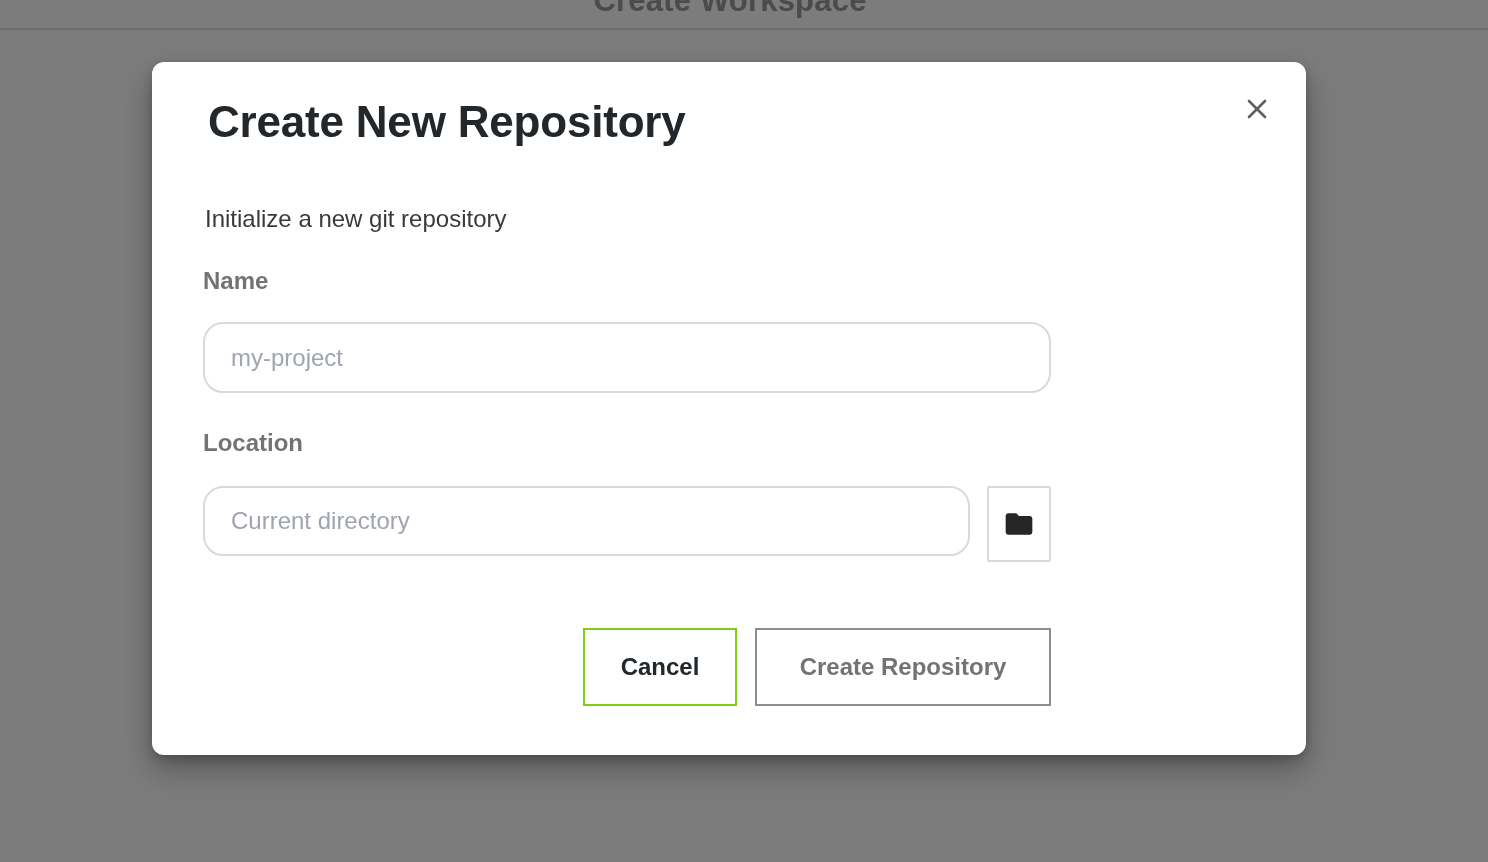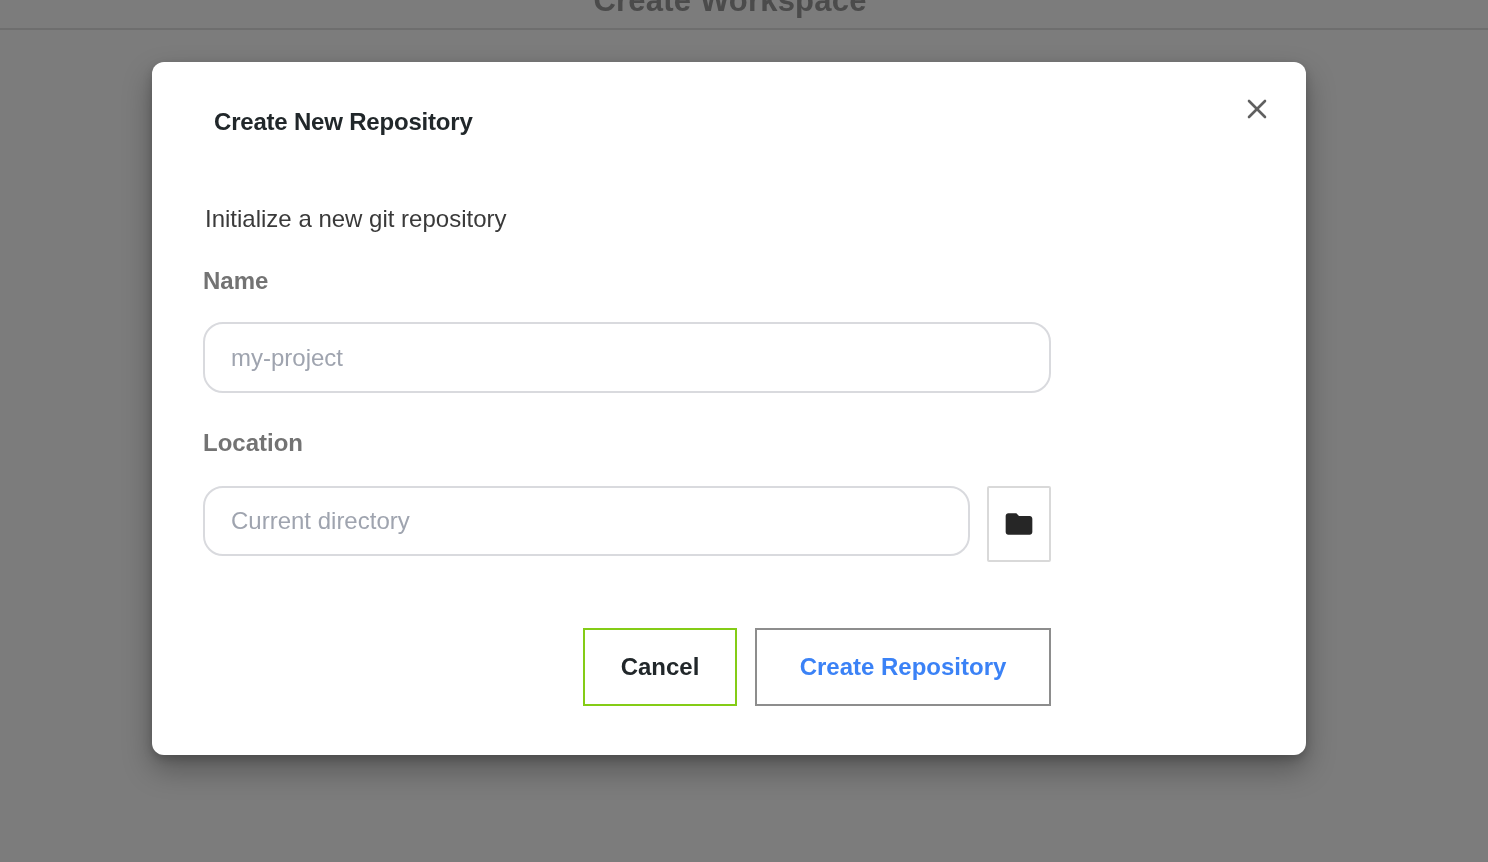--- a/index.html
+++ b/index.html
@@ -47,22 +47,22 @@
     border: none;
     cursor: pointer;
     display: flex; align-items: center; justify-content: center;
   }
   .content {
     position: absolute;
     left: 51px; top: 0;
     width: 848px; height: 100%;
   }
   .dialog-title {
-    position: absolute; top: 40px; left: 11px;
-    font-size: 24px; font-weight: 700;
+    position: absolute; top: 40px; left: 5px;
+    font-size: 44px; font-weight: 700;
     color: #21272a;
     letter-spacing: -0.2px;
     line-height: 40px;
   }
   .dialog-subtitle {
     position: absolute; top: 97px; left: 2px;
     font-size: 24px; font-weight: 400;
     color: #3a3a3a;
     line-height: 32px;
     margin-top: 44px;
@@ -123,21 +123,21 @@
     cursor: pointer;
   }
   .btn-cancel {
     width: 154px;
     border: 2px solid #84cc16;
     color: #21272a;
   }
   .btn-create {
     width: 296px;
     border: 2px solid #8d8d8d;
-    color: #3b82f6;
+    color: #737373;
     cursor: default;
   }
 </style>
 </head>
 <body>
 
 <div class="bg-page">
   <div class="bg-title">Create Workspace</div>
   <div class="bg-divider"></div>
 </div>

